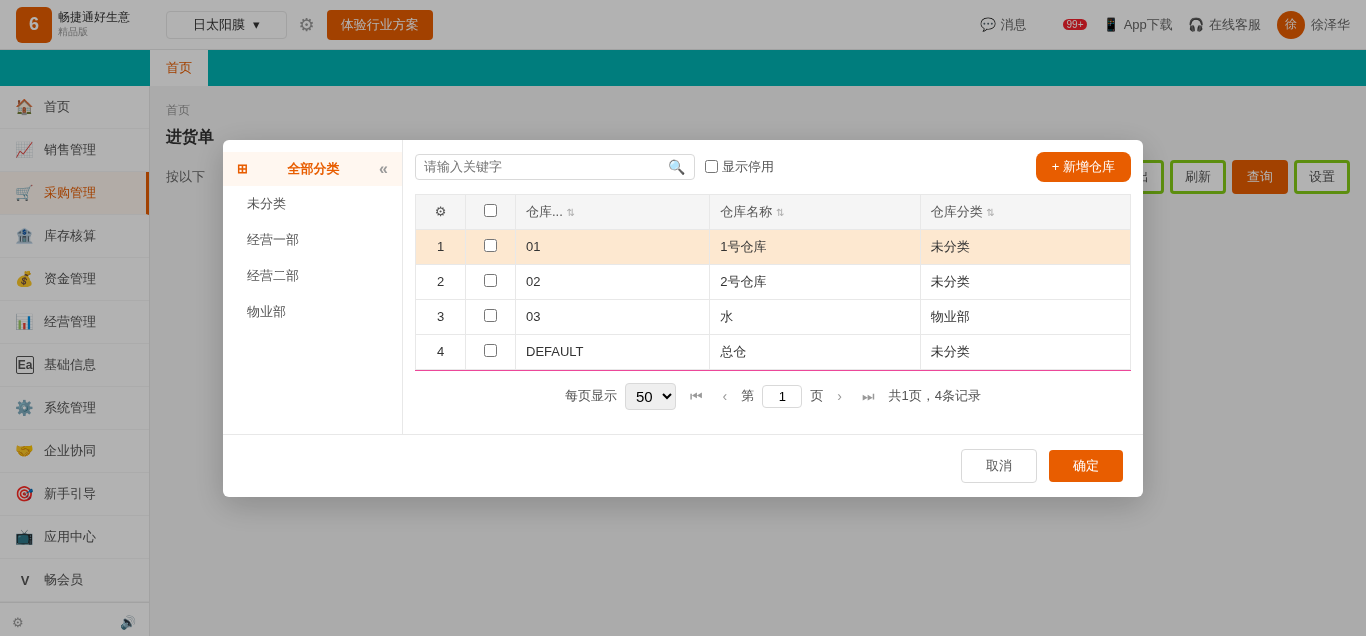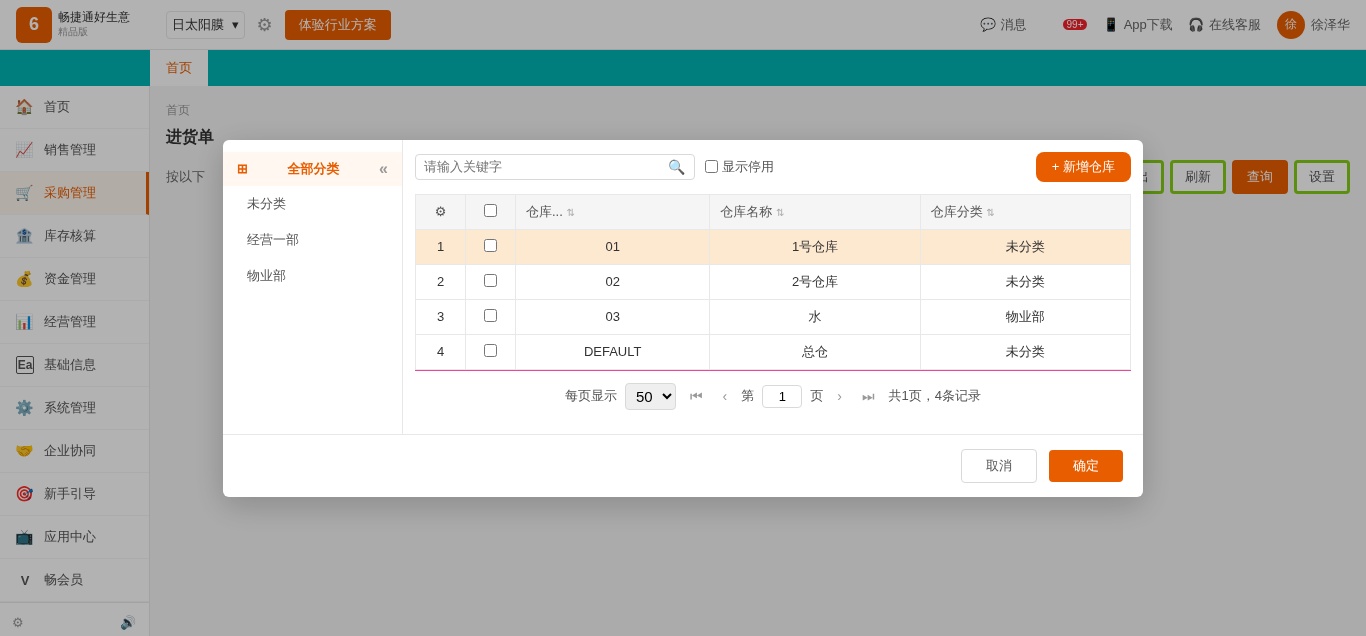--- a/index.html
+++ b/index.html
@@ -34,21 +34,21 @@
     .header-center {
       flex: 1;
       display: flex;
       align-items: center;
       gap: 12px;
     }
     .store-selector {
       display: flex; align-items: center;
       border: 1px solid #e8e8e8;
       border-radius: 4px;
-      padding: 4px 5px;
+      padding: 4px 26px;
       cursor: pointer;
       color: #333;
       font-size: 13px;
       gap: 8px;
     }
     .trial-btn {
       background: #e85d00;
       color: #fff;
       border: none;
       border-radius: 4px;
@@ -188,21 +188,21 @@
       padding: 6px 16px; font-size: 13px; cursor: pointer; margin-left: auto;
     }
 
     
     .data-table { width: 100%; border-collapse: collapse; font-size: 13px; }
     .data-table th {
       background: #f5f5f5; border: 1px solid #e8e8e8;
       padding: 8px 10px; text-align: left; color: #555; font-weight: 500;
     }
     .data-table td {
-      border: 1px solid #e8e8e8; padding: 8px 10px; color: #333; text-align: center;
+      border: 1px solid #e8e8e8; padding: 8px 10px; color: #333;
     }
     .data-table tr.selected td { background: #fde8d0; }
     .data-table th:first-child, .data-table td:first-child { text-align: center; width: 50px; }
     .data-table th:nth-child(2), .data-table td:nth-child(2) { width: 50px; text-align: center; }
     .gear-cell { text-align: center; color: #aaa; }
     .sort-icon { font-size: 10px; color: #aaa; display: inline; }
 
     
     .pagination {
       display: flex; align-items: center; justify-content: center; gap: 8px;
@@ -347,20 +347,21 @@
     <div class="modal-body">
 
       <div class="category-panel">
         <div class="cat-header">
           <span>⊞</span>
           <span>全部分类</span>
           <span class="cat-collapse">«</span>
         </div>
         <div class="cat-item">未分类</div>
         <div class="cat-item">经营一部</div>
+        <div class="cat-item">经营二部</div>
         <div class="cat-item">物业部</div>
       </div>
 
       <div class="table-panel">
 
         <div class="table-toolbar">
           <div class="search-input-wrap">
             <input class="search-input" type="text" placeholder="请输入关键字" style="">
             <span class="search-icon">🔍</span>
           </div>

